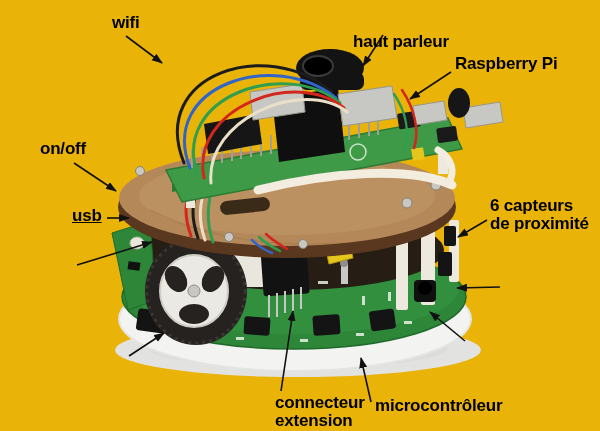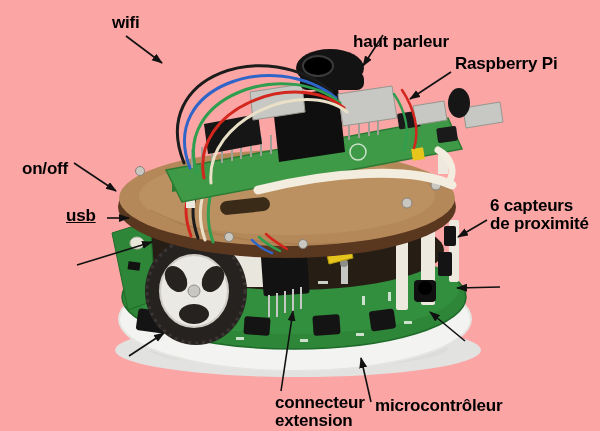--- a/index.html
+++ b/index.html
@@ -1,18 +1,18 @@
 <!DOCTYPE html>
 <html style="--ann_text: #000000; --ann_arrow: #111111; --wood_top: #b5885a; --wood_light: #c69d6c; --wood_side: #5a371f; --wood_slot: #3a2a18; --pi_green: #3e9a46; --pi_green_dark: #2c7a33; --deck_green: #2e8639; --deck_green_dark: #1f6b2a; --deck_green_light: #3aa148; --base_white: #f3f3f1; --shadow: #e2e2e0; --tire_black: #262220; --hub_white: #ebe9e4; --hub_edge: #cfccc5; --metal: #c7c7c3; --metal_dark: #8e8e8a; --comp_black: #141414; --pillar_white: #ede9df; --wire_blue: #2f64c8; --wire_green: #2f9e4f; --wire_red: #d3261c; --wire_black: #1c1c1c; --wire_cream: #eae0c8; --yellow: #e6c51d;"><head>
 <meta charset="utf-8">
 <title>Robot annoté</title>
 <style>
   html,body{margin:0;padding:0;background:#fff;}
   .stage{
-    position:relative;width:600px;height:431px;overflow:hidden;background:#fca5a5;
+    position:relative;width:600px;height:431px;overflow:hidden;background:#eab308;
     font-family:"Liberation Sans",sans-serif;
   }
   .stage svg{position:absolute;left:0;top:0;}
   #label-layer{position:absolute;left:0;top:0;width:600px;height:431px;pointer-events:none;}
   .label{
     position:absolute;
     font-weight:bold;font-size:17px;line-height:18px;
     white-space:pre-line;color:var(--ann_text,#000);
     letter-spacing:-0.2px;
   }
@@ -187,21 +187,21 @@
       <line x1="371" y1="402" x2="361" y2="358" class="arrow" marker-end="url(#ah)"></line>
       <line x1="465" y1="341" x2="430" y2="312" class="arrow" marker-end="url(#ah)"></line>
       <line x1="500" y1="287" x2="457" y2="288" class="arrow" marker-end="url(#ah)"></line>
       <line x1="487" y1="220" x2="458" y2="237" class="arrow" marker-end="url(#ah)"></line>
     </svg>
 
   <div id="label-layer">
       <div class="label" style="left: 112px; top: 14px;">wifi</div>
       <div class="label" style="left: 353px; top: 10px; margin-top: 23px;">haut parleur</div>
       <div class="label" style="left: 455px; top: 55px; text-align: right;">Raspberry Pi</div>
-      <div class="label" style="left: 22px; top: 140px; margin-top: 20px;">on/off</div>
-      <div class="label" style="left: 66px; top: 207px; text-decoration: underline;">usb</div>
+      <div class="label" style="left: 40px; top: 140px;">on/off</div>
+      <div class="label" style="left: 72px; top: 207px; text-decoration: underline;">usb</div>
       <div class="label" style="left: 227px; top: 394px; margin-left: 48px;">connecteur
 extension</div>
       <div class="label" style="left: 375px; top: 397px;">microcontrôleur</div>
       <div class="label" style="left: 490px; top: 197px;">6 capteurs
 de proximité</div>
     </div>
 </div>
 
 </body></html>

